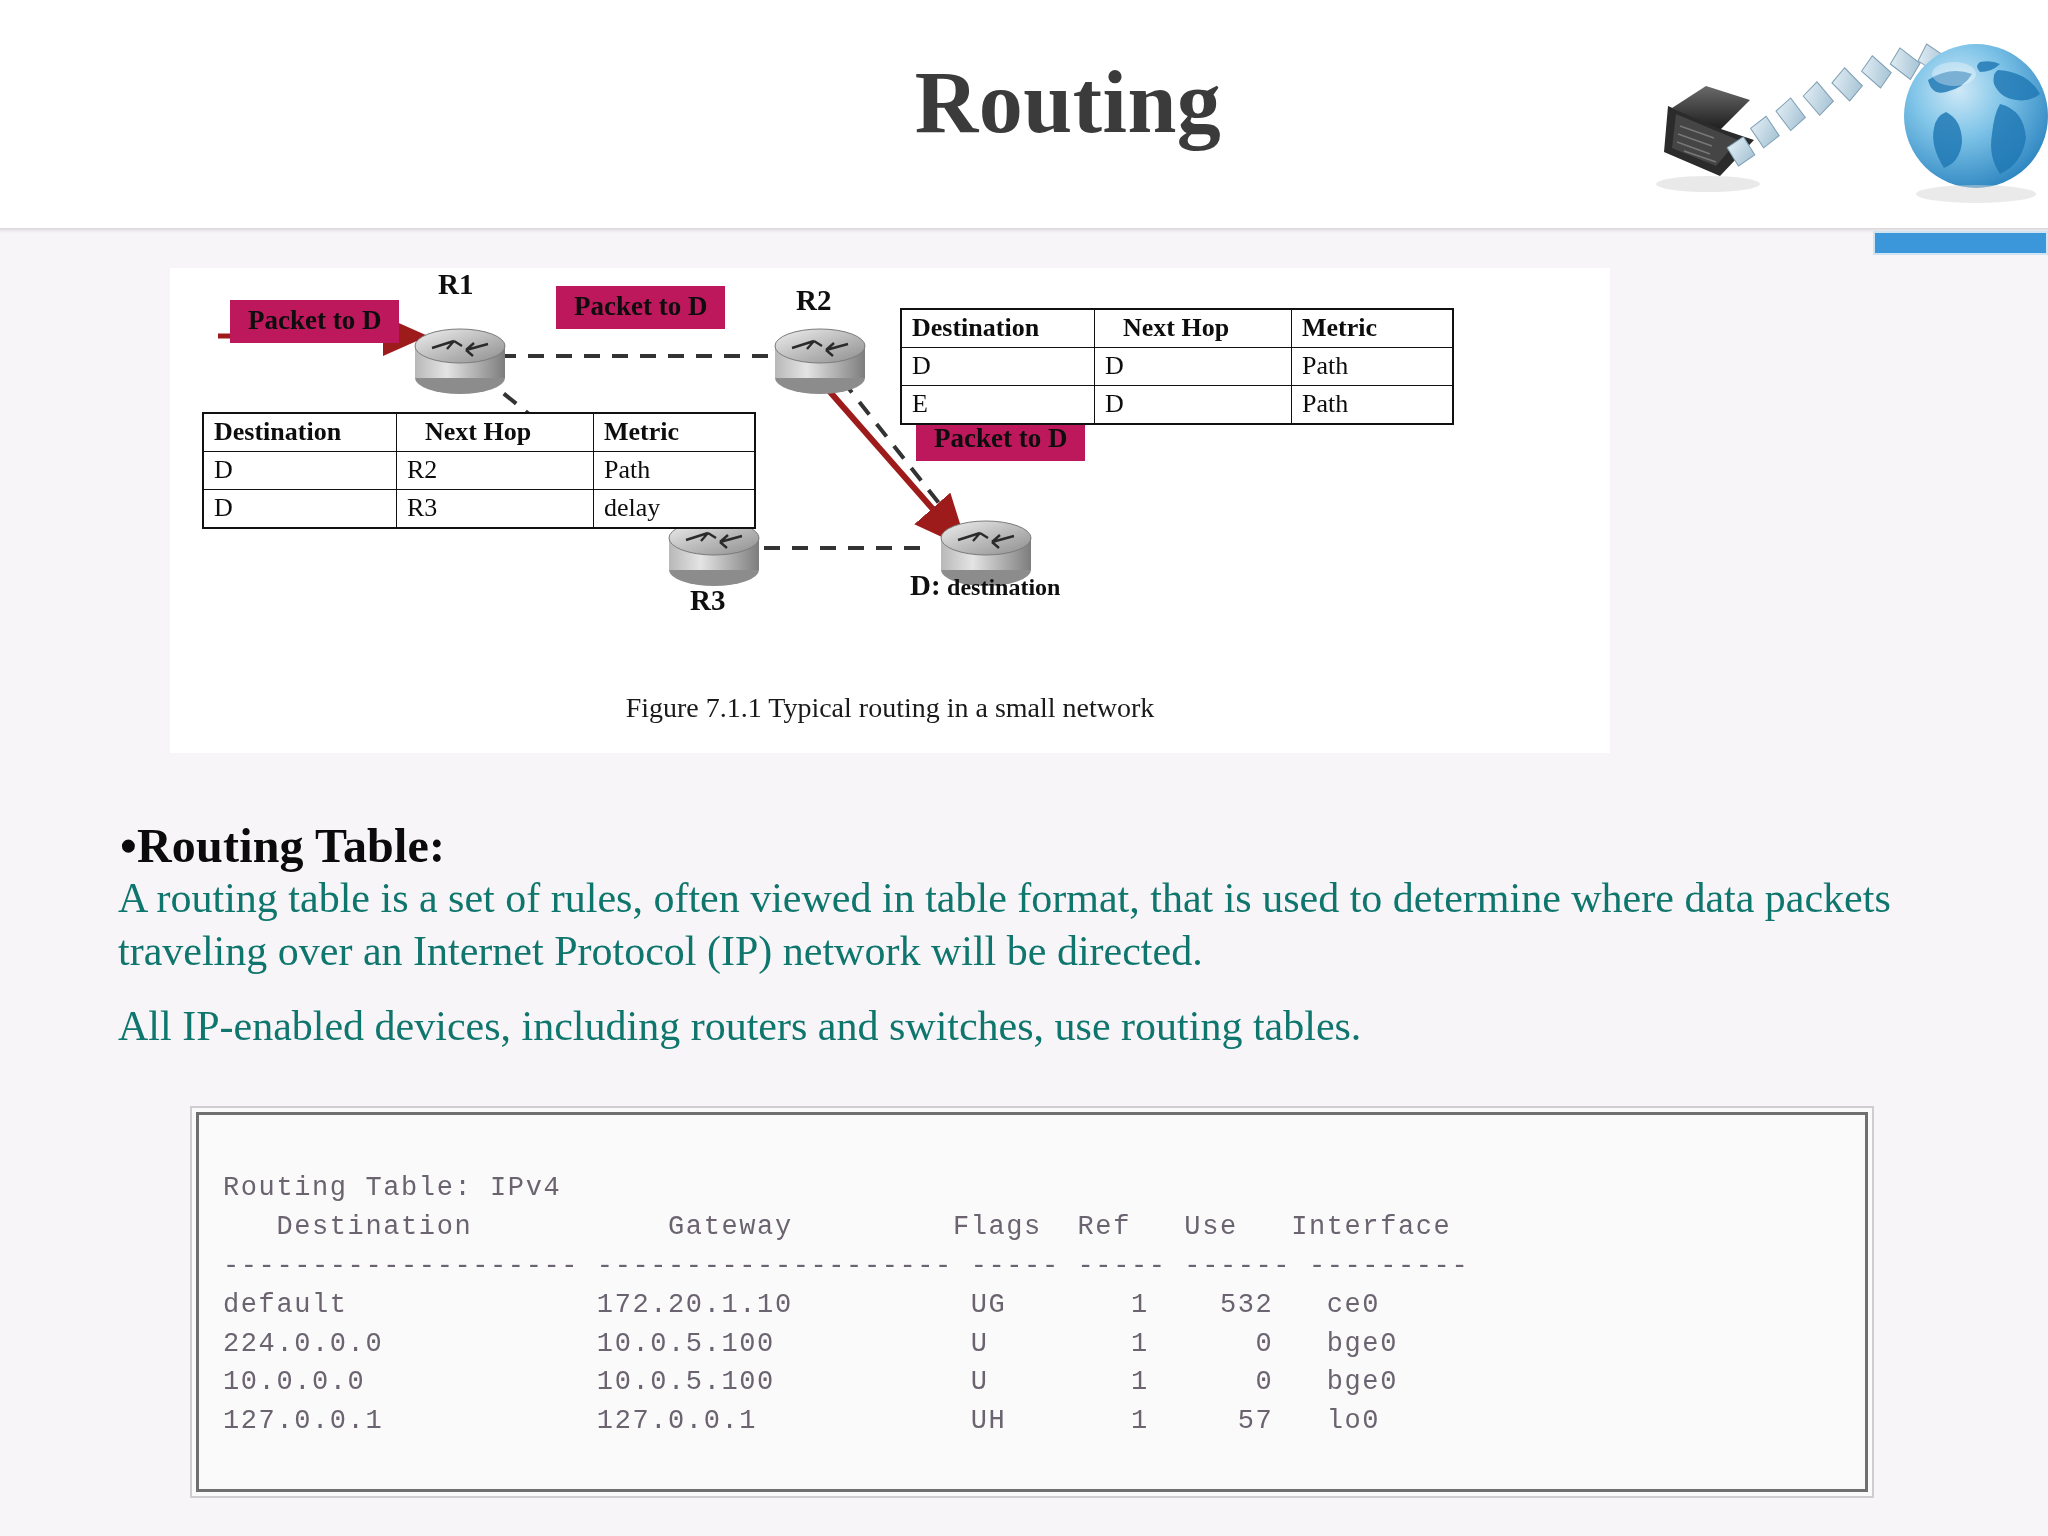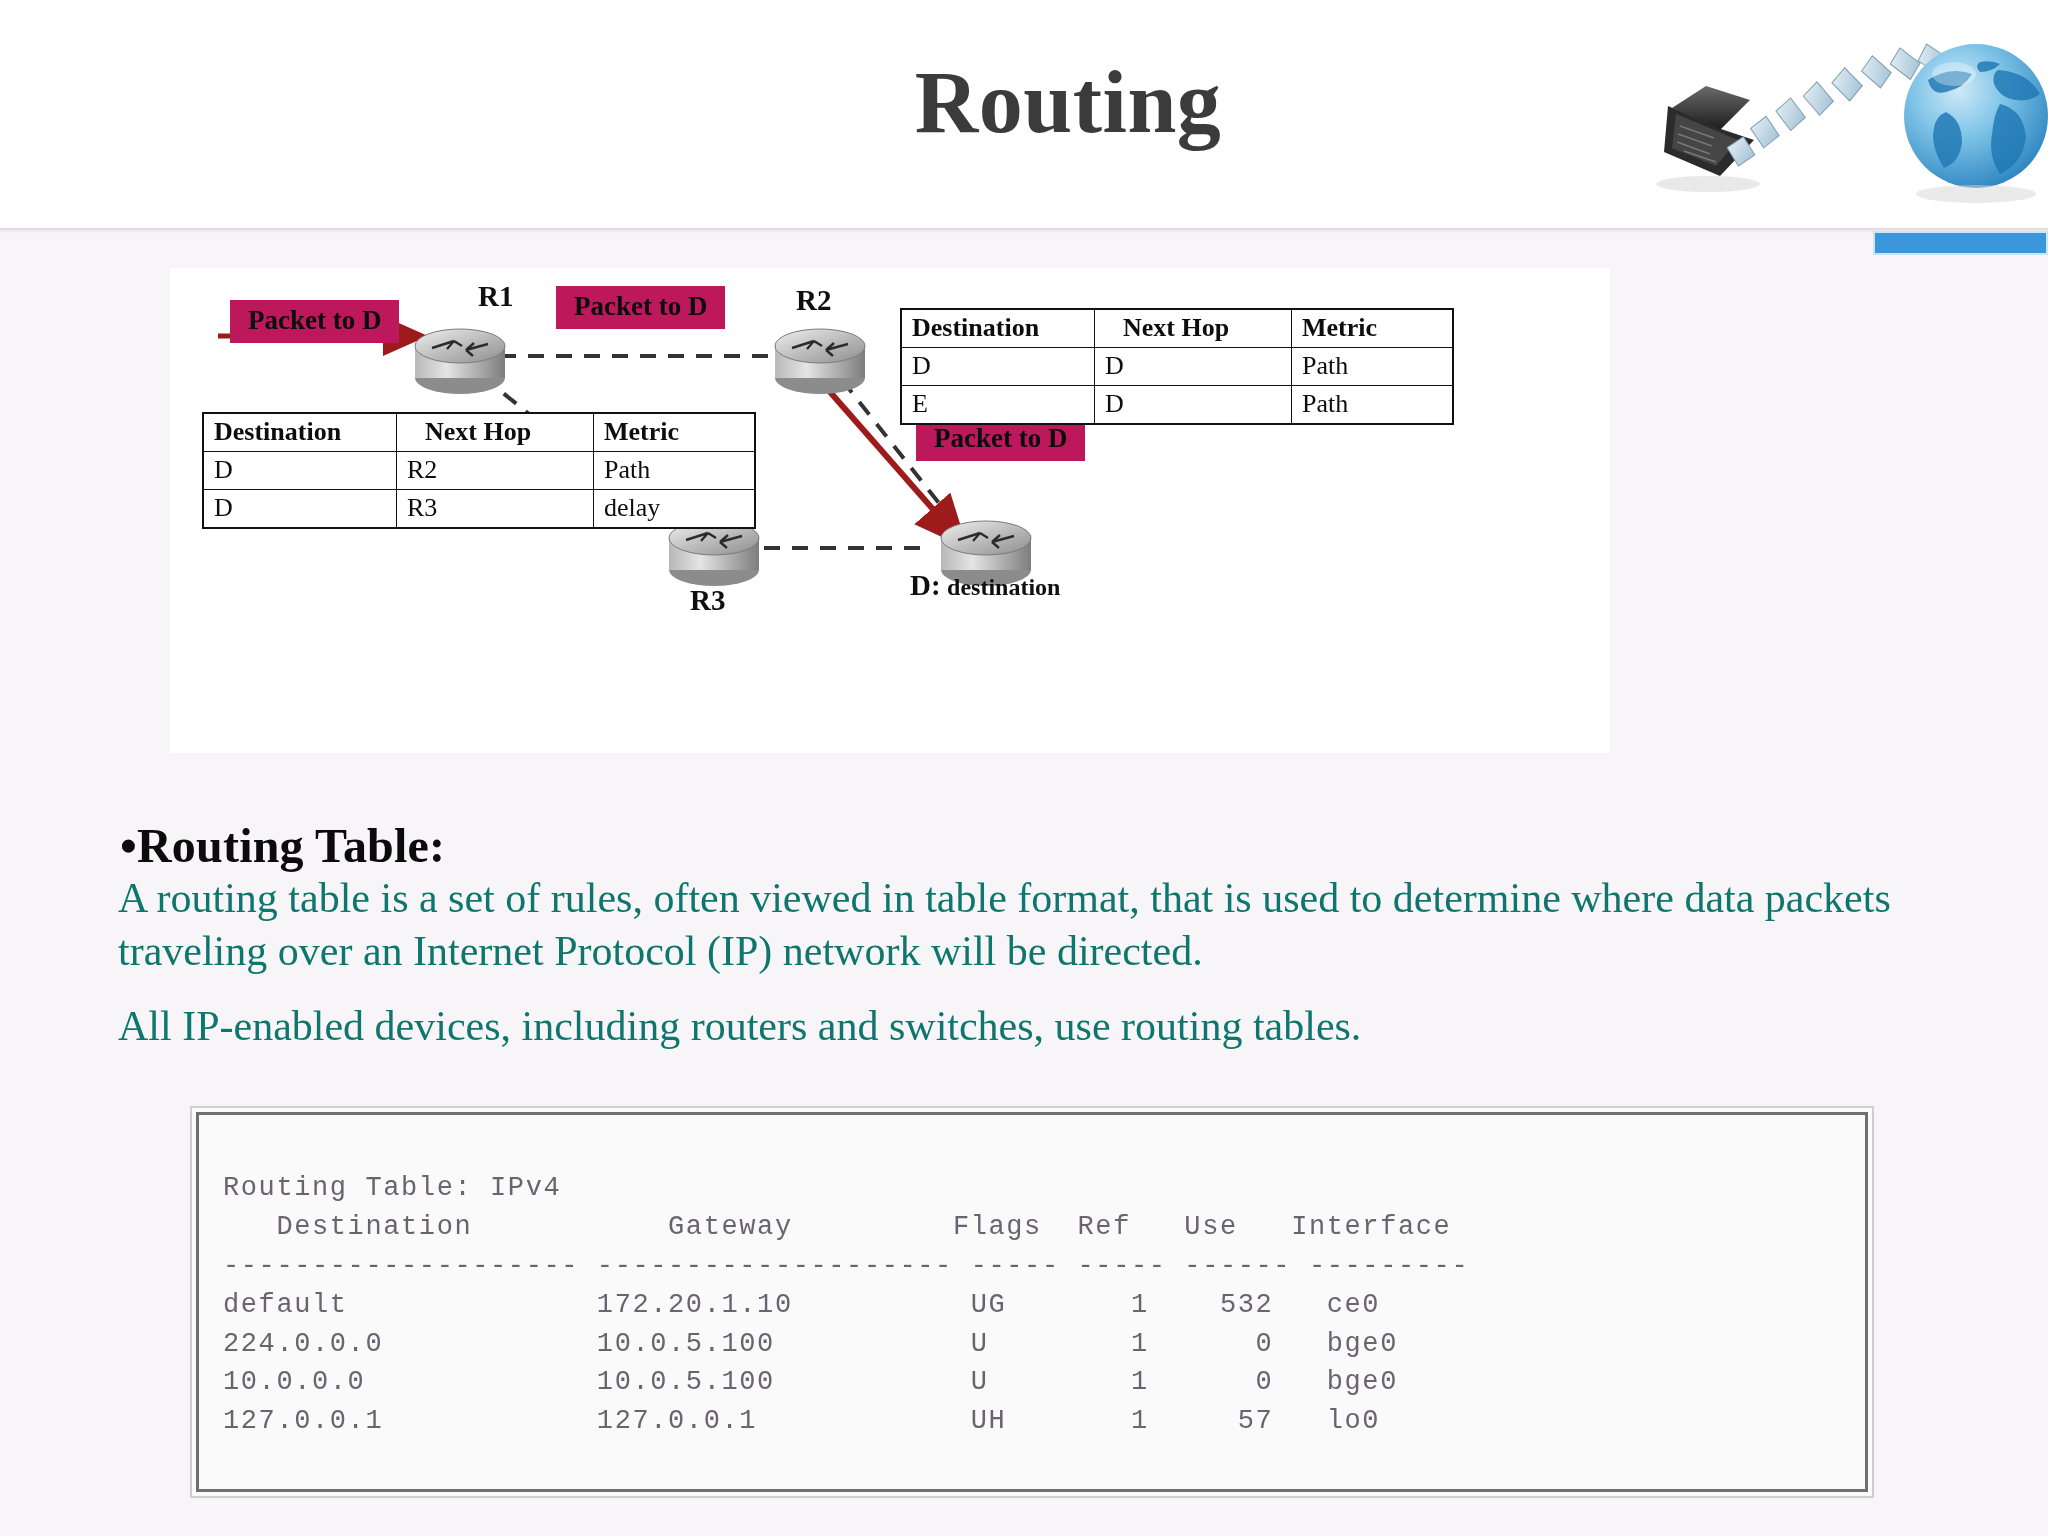--- a/index.html
+++ b/index.html
@@ -317,21 +317,21 @@
         <ellipse cx="816" cy="302" rx="45" ry="16" fill="#8c8c8c"></ellipse>
         <rect x="771" y="270" width="90" height="32" fill="url(#rtrSide)"></rect>
         <ellipse cx="816" cy="270" rx="45" ry="17" fill="url(#rtrTop)" stroke="#7b7b7b" stroke-width="1"></ellipse>
         <g stroke="#2b2b2b" stroke-width="2.4" fill="none">
           <path d="M788 272 l22 -7 M810 265 l-7 8 M810 265 l8 5"></path>
           <path d="M844 268 l-22 6 M822 274 l8 -7 M822 274 l7 6"></path>
         </g>
       </g>
     </svg>
 
-    <div class="router-label" style="left:268px; top:12px;margin-left:40px;">R1</div>
+    <div class="router-label" style="left:268px; top:0;">R1</div>
     <div class="router-label" style="left:626px; top:16px;">R2</div>
     <div class="router-label" style="left:520px; top:316px;">R3</div>
     <div class="dest-label" style="left:740px; top:301px;">
       <b>D:</b><span>&nbsp;</span><b style="font-size:24px;">destination</b>
     </div>
 
     <div class="tag" style="left:60px; top:32px;">Packet to D</div>
     <div class="tag" style="left:386px; top:18px;">Packet to D</div>
     <div class="tag" style="left:746px; top:150px;">Packet to D</div>
 
@@ -372,20 +372,21 @@
           <td>Path</td>
         </tr>
         <tr>
           <td>E</td>
           <td>D</td>
           <td>Path</td>
         </tr>
       </tbody>
     </table>
 
+    <div class="fig-caption">Figure 7.1.1 Typical routing in a small network</div>
   </div>
 </div>
 
 <div class="bullet-head">•Routing Table:</div>
 <div class="para para-1">A routing table is a set of rules, often viewed in table format, that is used to determine where data packets traveling over an Internet Protocol (IP) network will be directed.</div>
 <div class="para para-2">All IP-enabled devices, including routers and switches, use routing tables.</div>
 
 <div class="terminal">
   <pre>Routing Table: IPv4
    Destination           Gateway         Flags  Ref   Use   Interface

